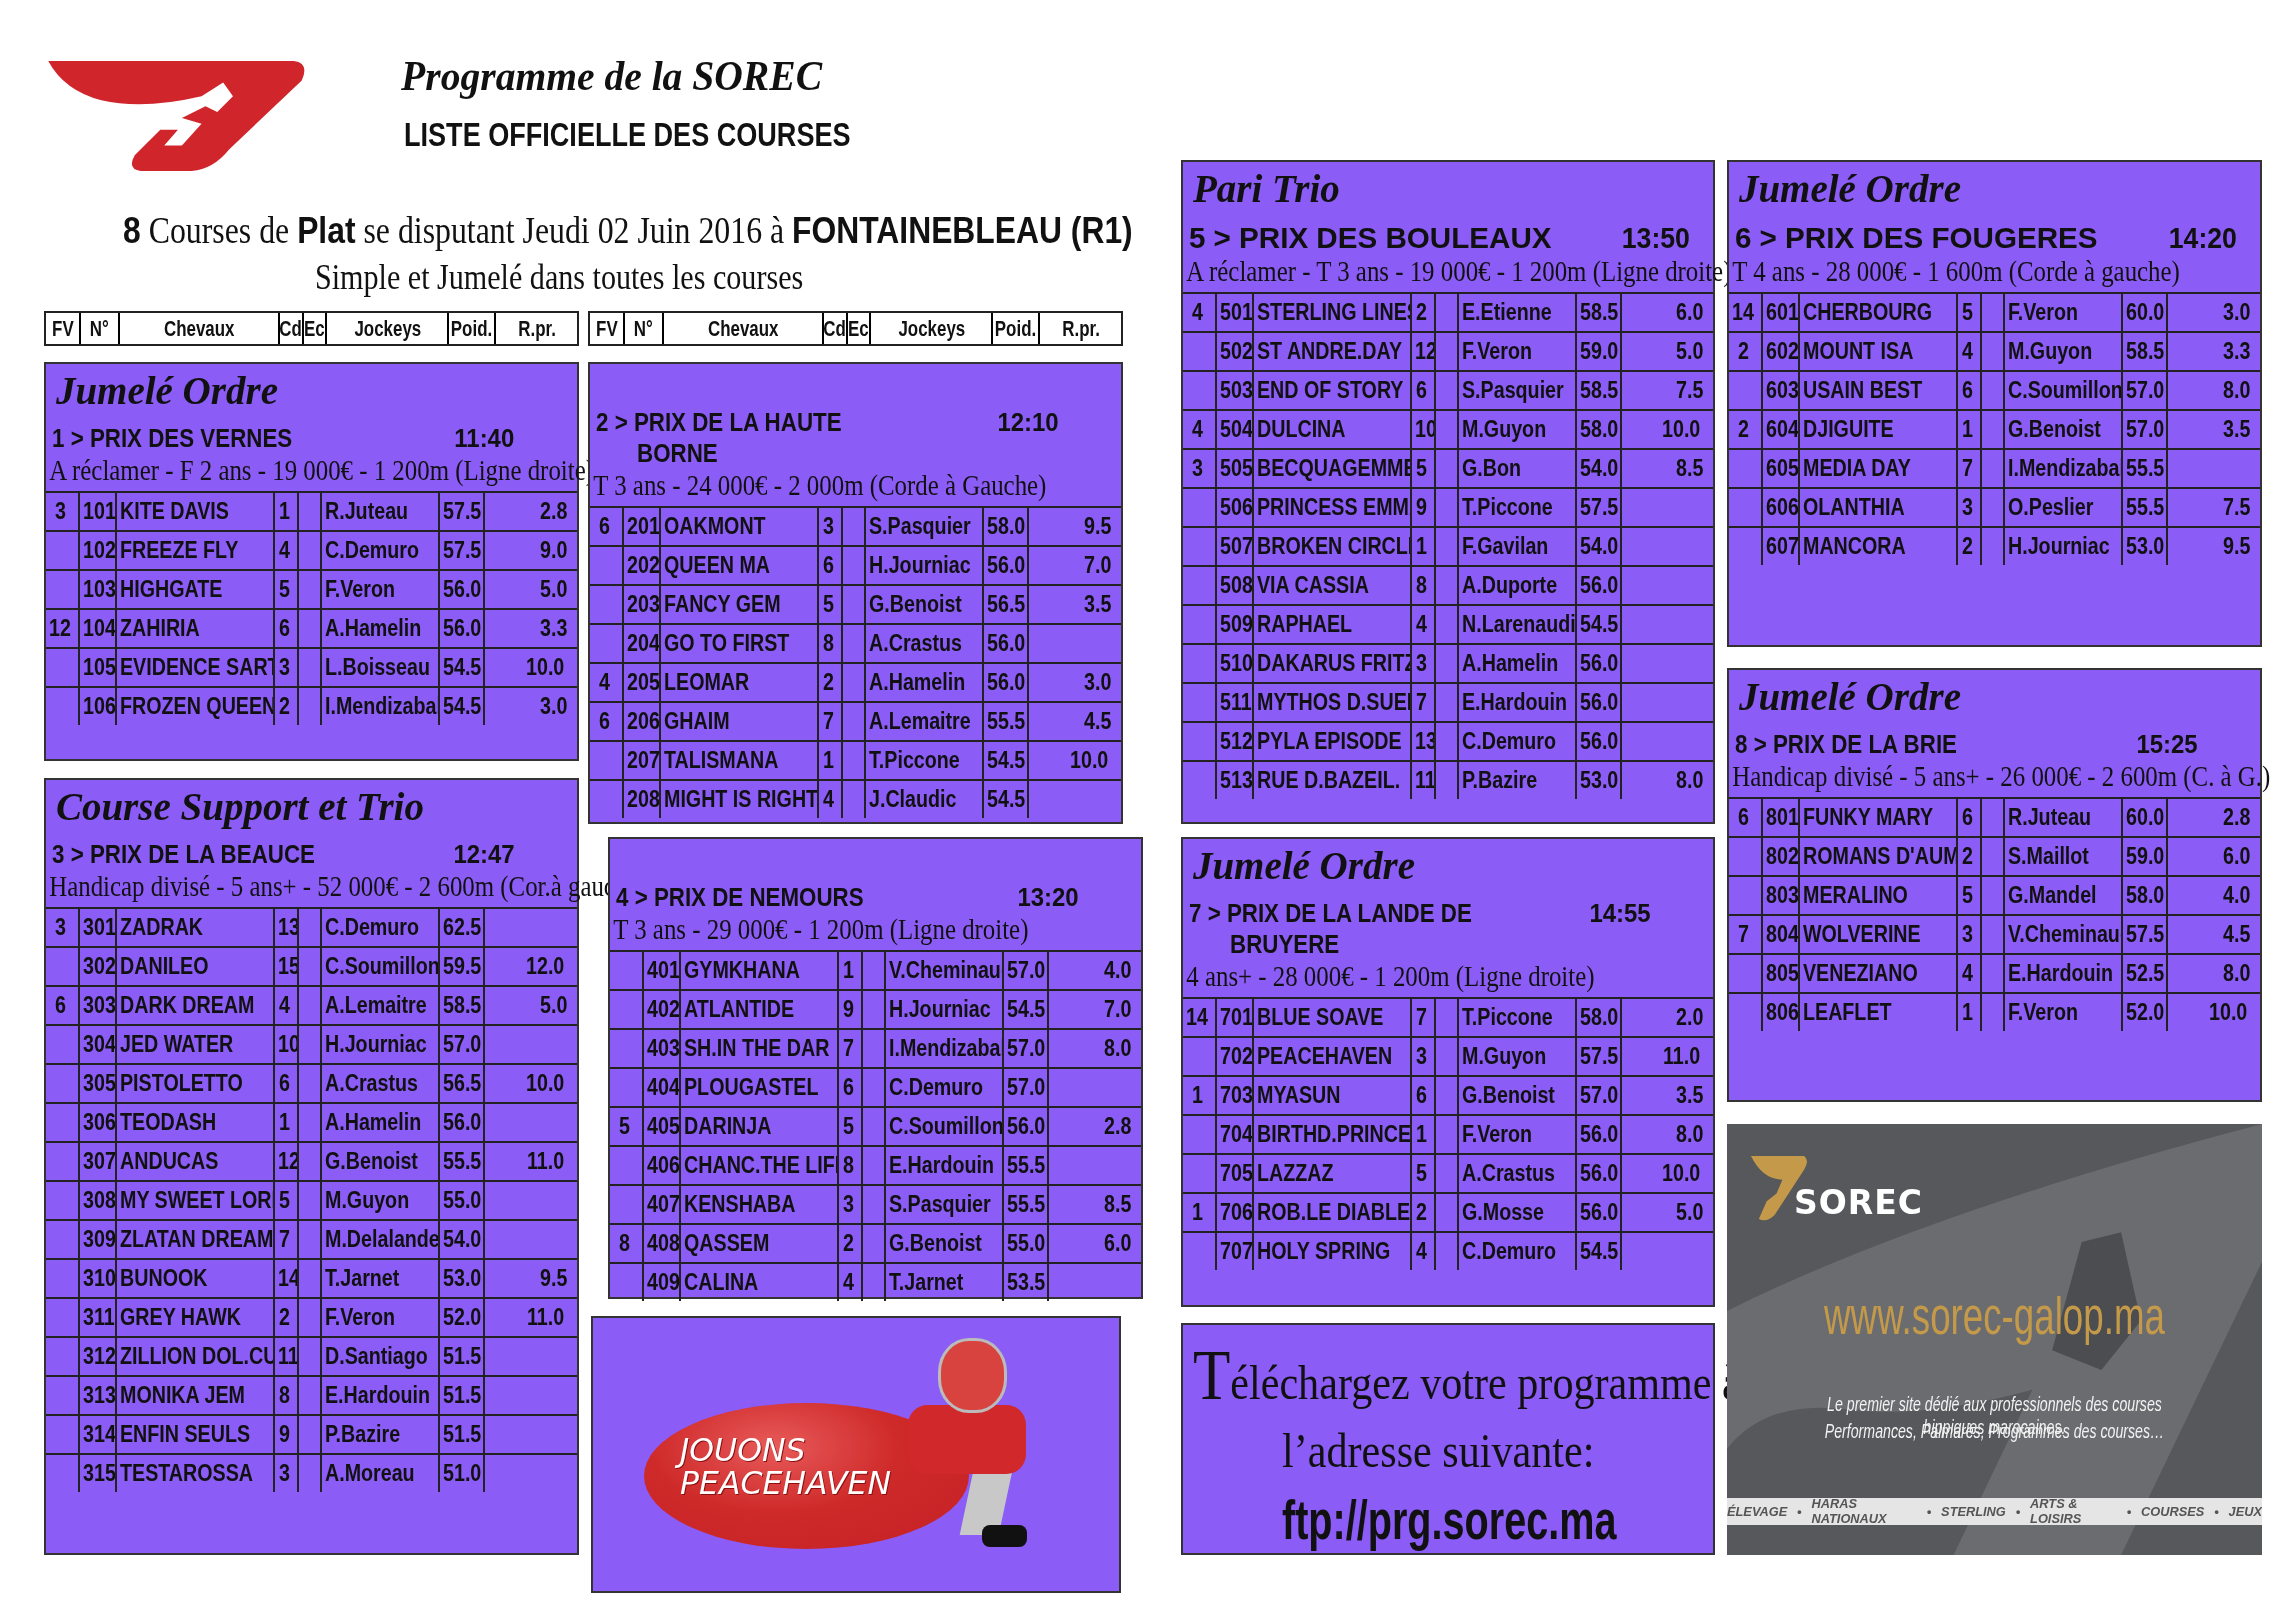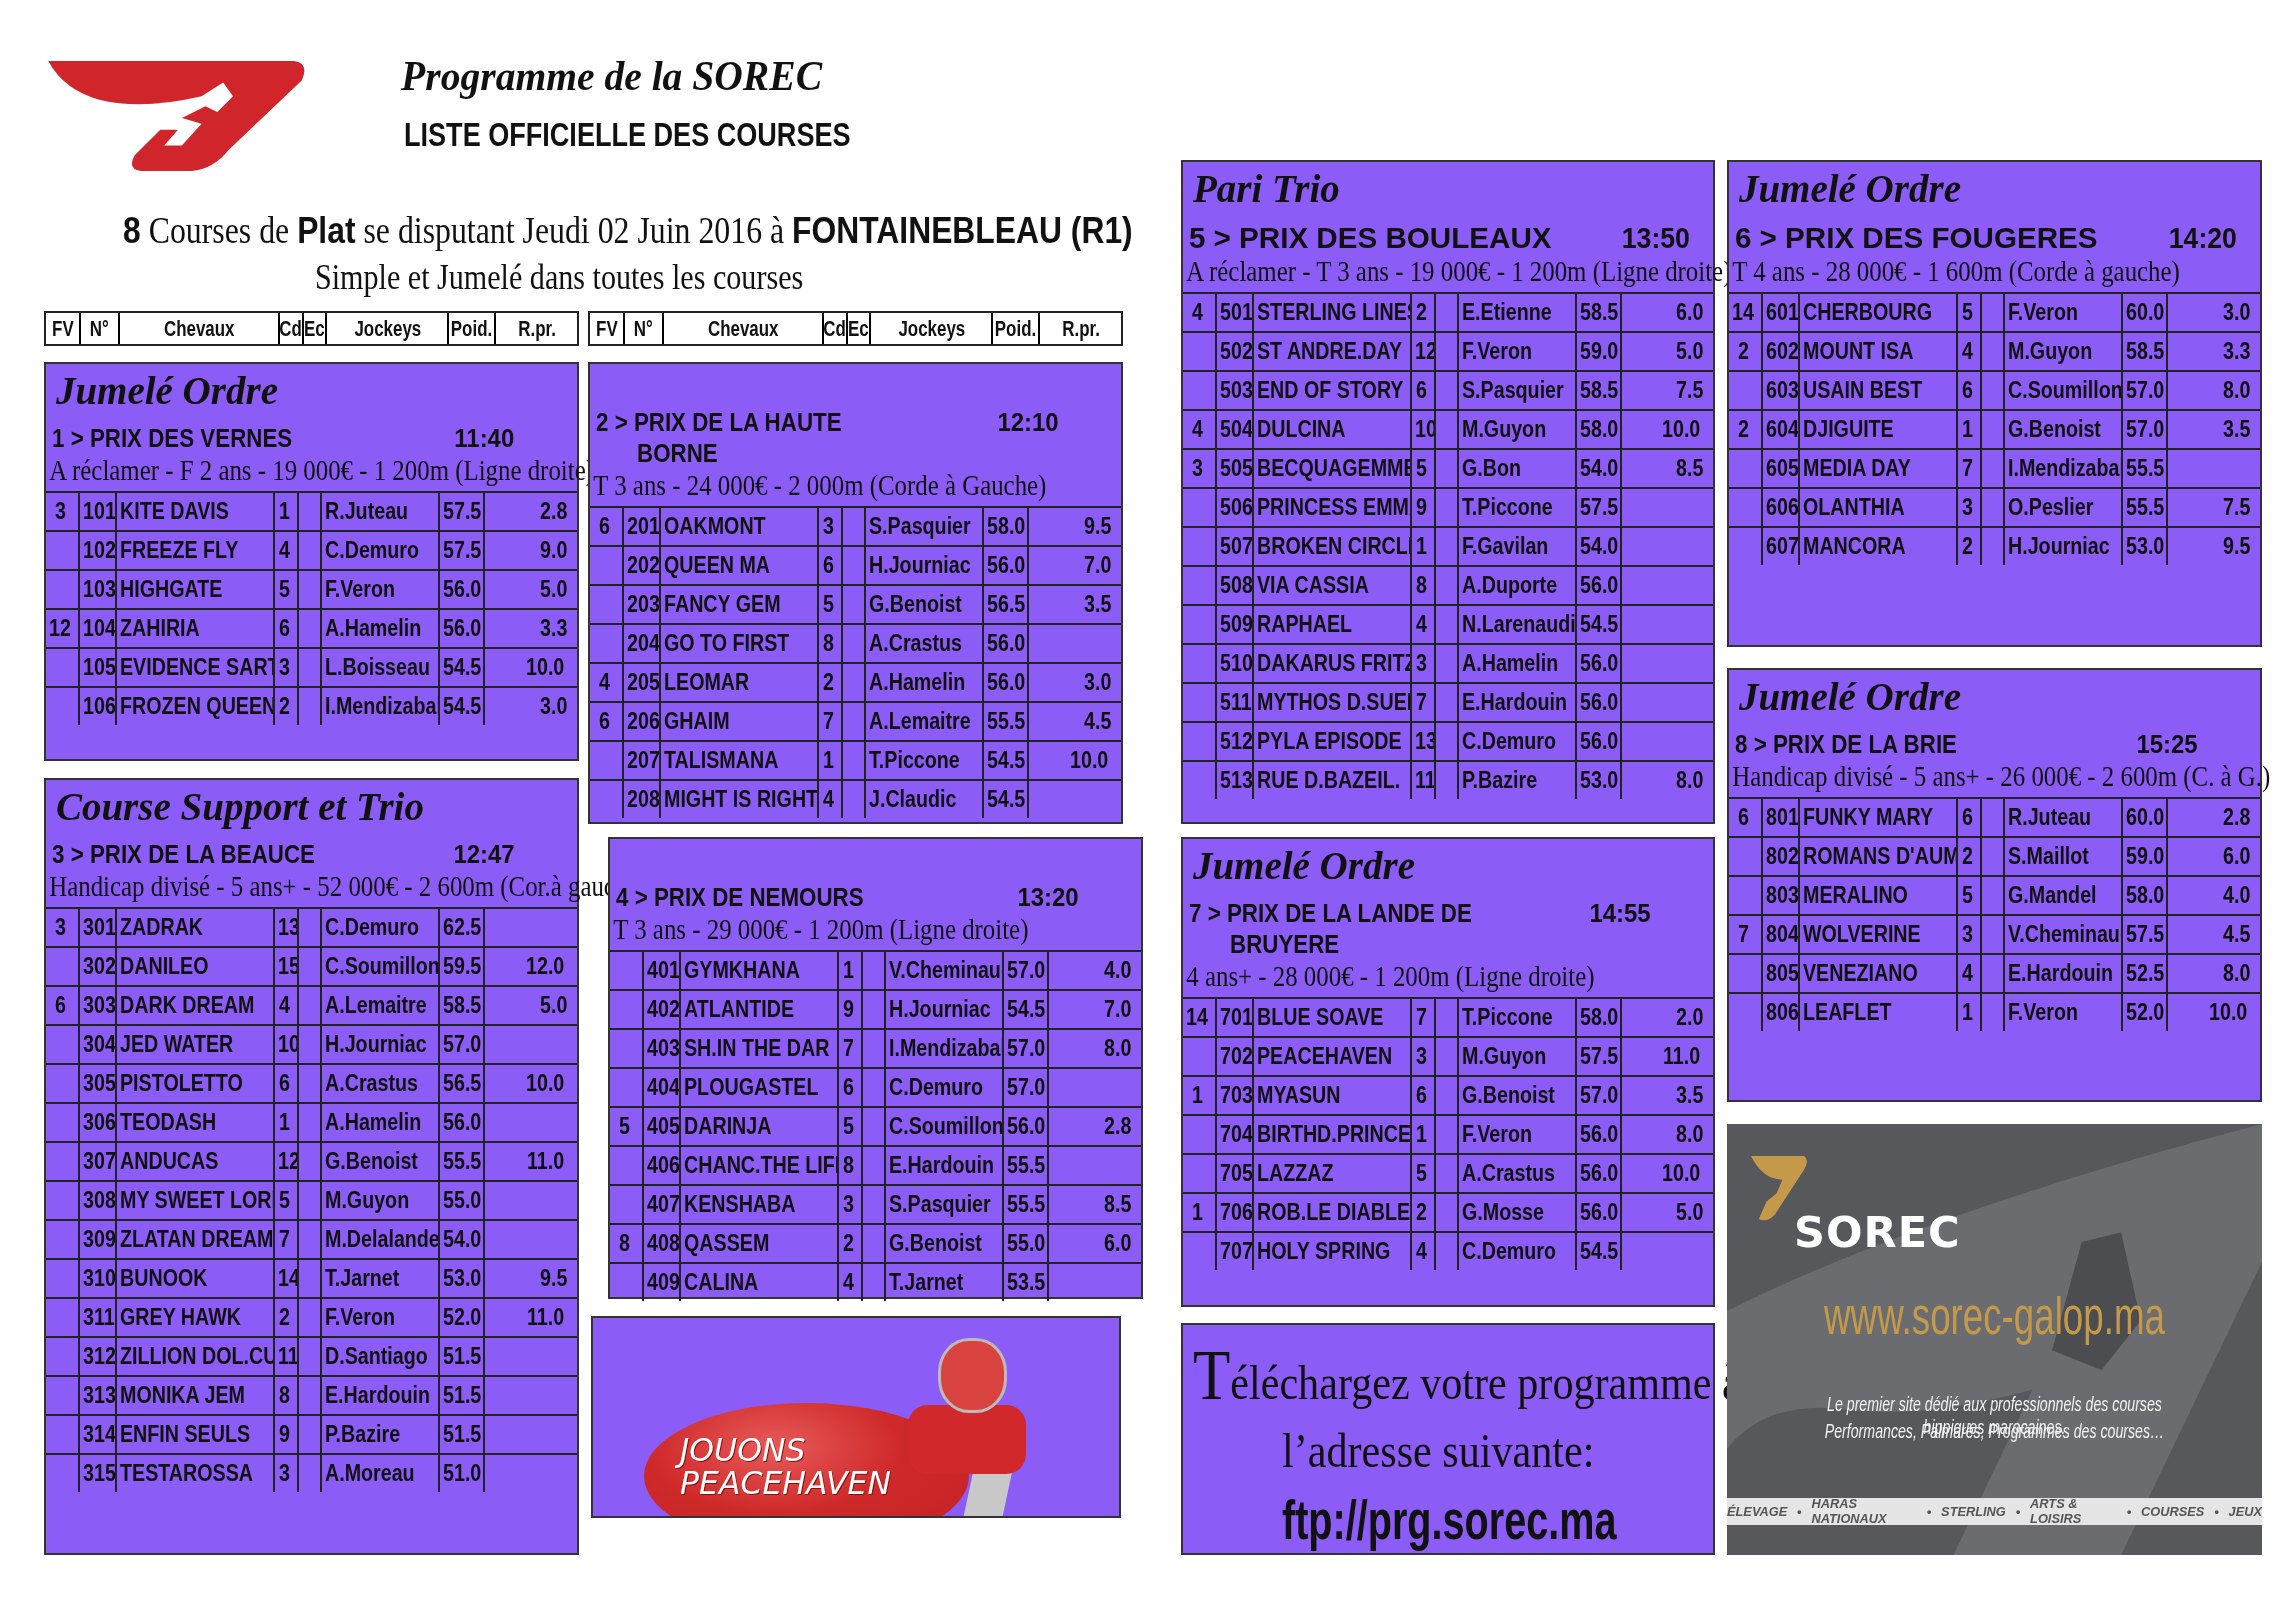--- a/index.html
+++ b/index.html
@@ -61,21 +61,21 @@
 
   .telecharger { font-family:"Liberation Serif", serif; text-align:left; }
   .tel1 { position:absolute; left:9.9px; top:9.9px; font-size:49px; white-space:nowrap; transform:scaleX(0.86); transform-origin:left top; }
   .tel1 .big { font-size:71px; }
   .tel2 { position:absolute; left:99px; top:97px; font-size:49px; white-space:nowrap; transform:scaleX(0.86); transform-origin:left top; }
   .tel3 { position:absolute; left:99px; top:163px; font-size:55px; font-weight:bold; font-family:"Liberation Sans", sans-serif; white-space:nowrap; transform:scaleX(0.72); transform-origin:left top; }
 
   .sorec-ad { position:absolute; background:#56585b; overflow:hidden; border:none; }
   .ad-band { position:absolute; left:0; top:0; width:100%; height:100%; }
   .ad-logo { position:absolute; left:21.7px; top:29.6px; }
-  .ad-brand { position:absolute; left:67px; top:59px; color:#fff; font-weight:bold; font-size:43px; font-family:"DejaVu Sans", sans-serif; letter-spacing:1px;margin-top:24px; }
+  .ad-brand { position:absolute; left:67px; top:59px; color:#fff; font-weight:bold; font-size:33px; font-family:"DejaVu Sans", sans-serif; letter-spacing:1px; }
   .ad-url { position:absolute; left:0; width:100%; top:163px; text-align:center; color:#c49a4a; font-size:51px; transform:scaleX(0.72); font-family:"Liberation Sans", sans-serif; }
   .ad-tag1, .ad-tag2 { position:absolute; left:0; width:100%; text-align:center; color:#f2f2f2; font-style:italic; font-size:19.7px; transform:scaleX(0.72); }
   .ad-tag1 { top:269px; }
   .ad-tag2 { top:296px; }
   .ad-strip { position:absolute; left:0; top:374px; width:100%; height:26.6px; background:#e5e5e5; display:flex; justify-content:center; align-items:center; gap:9.9px; font-size:12.8px; font-style:italic; font-weight:bold; color:#555; }
 </style>
 </head>
 <body>
 
 <div class="abs logo">
@@ -1027,21 +1027,21 @@
           <td class="cd"><span class="sq">1</span></td>
           <td class="ec"><span class="sq"></span></td>
           <td class="jockey"><span class="sq">F.Veron</span></td>
           <td class="po"><span class="sq">52.0</span></td>
           <td class="rp"><span class="sq">10.0</span></td>
         </tr>
       </tbody>
     </table>
   </div>
 
-<div class="box jouons" style="left:591px; top:1316px; width:530px; height:202px;">
+<div class="box jouons" style="left:591px; top:1316px; width:530px; height:277px;">
   <div class="ellipse"></div>
   <div class="ellipse-text">
     <div>JOUONS</div>
     <div>PEACEHAVEN</div>
   </div>
   <div class="jockey-legs"></div>
   <div class="jockey-body"></div>
   <div class="jockey-head"></div>
   <div class="jockey-boot"></div>
 </div>

